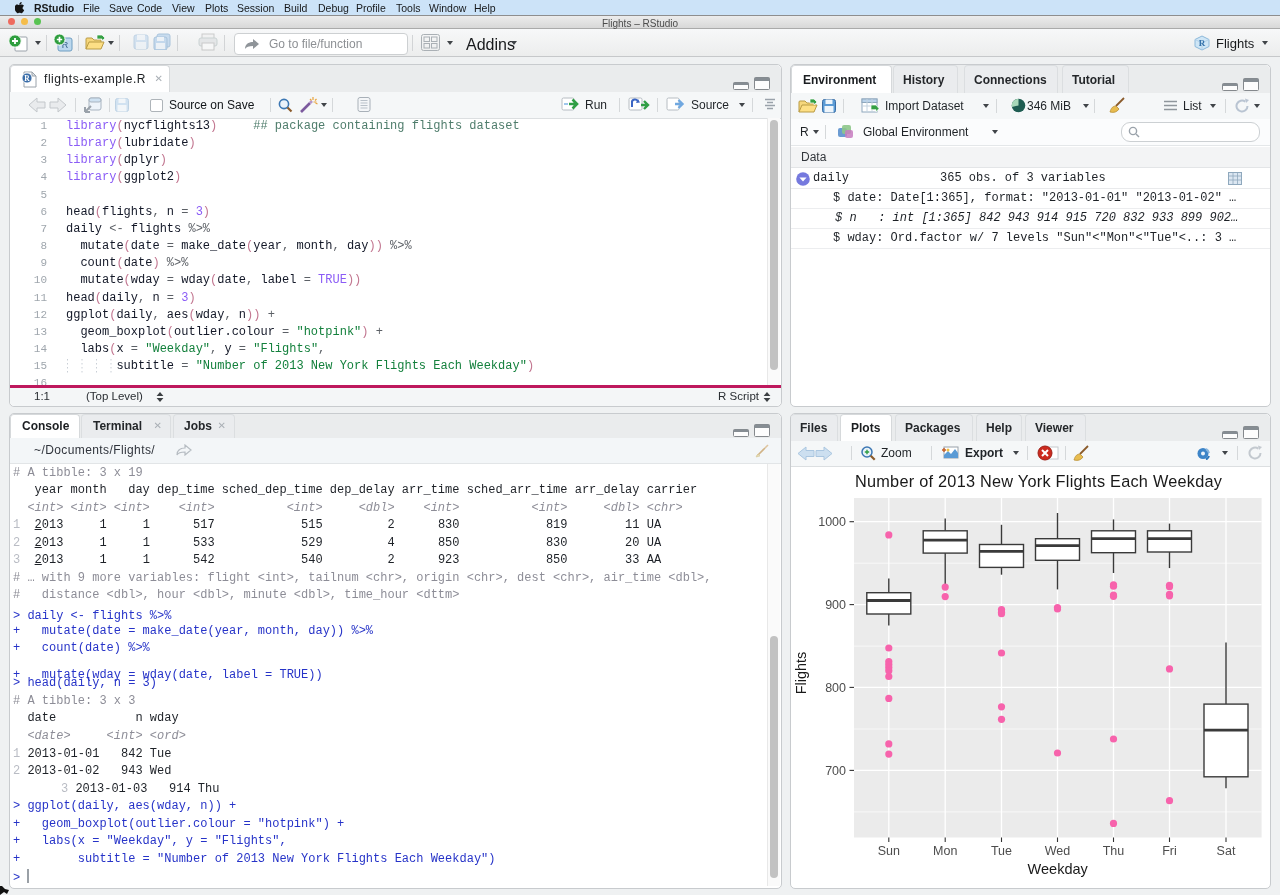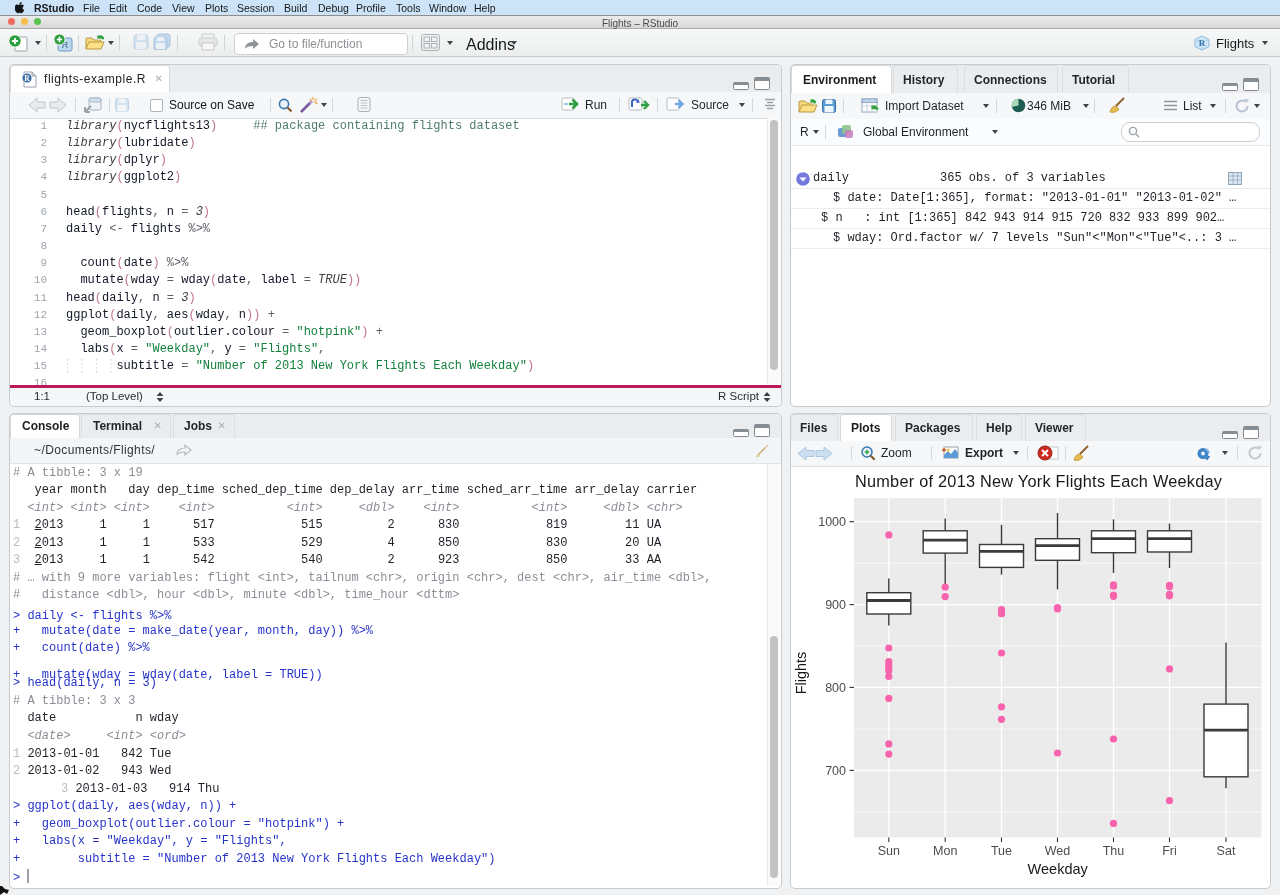--- a/index.html
+++ b/index.html
@@ -40,21 +40,21 @@
 .ibtn{position:absolute;font-size:12px;color:#1f2327;}
 .caret{display:inline-block;width:0;height:0;border-left:3.5px solid transparent;
   border-right:3.5px solid transparent;border-top:4px solid #404448;vertical-align:middle;}
 
 .mono{font-family:"Liberation Mono",monospace;font-size:12px;white-space:pre;}
 
 #editor{position:absolute;left:1px;top:53px;right:13px;height:271px;overflow:hidden;}
 .lnum{position:absolute;left:0;color:#9fa6ad;font-family:"Liberation Mono",monospace;
   font-size:11px;text-align:right;line-height:17.15px;}
 .cline{position:absolute;left:55px;height:17.15px;line-height:17.15px;}
-.kw{color:#404040;font-style:italic;}  
+.kw{color:#8b5cf6;}  
 .par{color:#c27690;} 
 .str{color:#13803c;} 
 .cmt{color:#4f7d6c;} 
 .op{color:#5c6066;}
 #srcstatus{position:absolute;left:0;right:0;bottom:0;height:18px;background:#f4f6f7;
   border-top:3px solid #be185d;border-radius:0 0 5px 5px;font-size:11.5px;color:#2a2e33;}
 
 .sbtrack{position:absolute;background:#fafafa;border-left:1px solid #e8e8e8;}
 .sbthumb{position:absolute;background:#c2c2c2;border-radius:5px;}
 
@@ -70,21 +70,21 @@
 </head>
 <body>
 
 <div class="abs" id="menubar">
   <svg style="position:absolute;left:15px;top:2px" width="11" height="12" viewBox="0 0 100 115">
       <path fill="#141414" d="M70 61c0-16 13-24 14-25-8-11-19-12-23-13-10-1-19 6-24 6-5 0-13-6-21-6C5 23-6 36-6 57c0 13 5 26 11 35 5 8 10 15 17 15 7 0 10-5 19-5 9 0 11 5 19 5 8 0 13-7 18-15 4-6 6-12 7-15-1 0-15-6-15-16z"></path>
       <path fill="#141414" d="M55 14c4-5 7-12 6-19-6 0-13 4-17 9-4 4-7 11-6 18 7 1 13-3 17-8z" transform="translate(0,5)"></path>
     </svg>
   <span style="font-weight:bold;position:absolute;left:34px;">RStudio</span>
   <span style="position:absolute;left:83px;">File</span>
-  <span style="position:absolute;left:109px;">Edit</span>
+  <span style="position:absolute;left:109px;">Save</span>
   <span style="position:absolute;left:137px;">Code</span>
   <span style="position:absolute;left:172px;">View</span>
   <span style="position:absolute;left:205px;">Plots</span>
   <span style="position:absolute;left:237px;">Session</span>
   <span style="position:absolute;left:284px;">Build</span>
   <span style="position:absolute;left:318px;">Debug</span>
   <span style="position:absolute;left:356px;">Profile</span>
   <span style="position:absolute;left:396px;">Tools</span>
   <span style="position:absolute;left:429px;">Window</span>
   <span style="position:absolute;left:474px;">Help</span>
@@ -268,20 +268,21 @@
       </svg>
   </div>
   <div id="editor" style="color:#121727;">
     <div class="lnum" style="top:0px;width:36px;">1<br>2<br>3<br>4<br>5<br>6<br>7<br>8<br>9<br>10<br>11<br>12<br>13<br>14<br>15<br>16</div>
     <div class="cline mono" style="top:0px;"><span class="kw">library</span><span class="par">(</span>nycflights13<span class="par">)</span>     <span class="cmt">## package containing flights dataset</span></div>
     <div class="cline mono" style="top:17.15px;"><span class="kw">library</span><span class="par">(</span>lubridate<span class="par">)</span></div>
     <div class="cline mono" style="top:34.3px;"><span class="kw">library</span><span class="par">(</span>dplyr<span class="par">)</span></div>
     <div class="cline mono" style="top:51.45px;"><span class="kw">library</span><span class="par">(</span>ggplot2<span class="par">)</span></div>
     <div class="cline mono" style="top:85.75px;">head<span class="par">(</span>flights<span class="op">,</span> n <span class="op">=</span> <span class="kw">3</span><span class="par">)</span></div>
     <div class="cline mono" style="top:102.9px;">daily <span class="op">&lt;-</span> flights <span class="op">%&gt;%</span></div>
+    <div class="cline mono" style="top:120.05px;">  mutate<span class="par">(</span>date <span class="op">=</span> make_date<span class="par">(</span>year<span class="op">,</span> month<span class="op">,</span> day<span class="par">))</span> <span class="op">%&gt;%</span></div>
     <div class="cline mono" style="top:137.2px;">  count<span class="par">(</span>date<span class="par">)</span> <span class="op">%&gt;%</span></div>
     <div class="cline mono" style="top:154.35px;">  mutate<span class="par">(</span>wday <span class="op">=</span> wday<span class="par">(</span>date<span class="op">,</span> label <span class="op">=</span> <span class="kw">TRUE</span><span class="par">))</span></div>
     <div class="cline mono" style="top:171.5px;">head<span class="par">(</span>daily<span class="op">,</span> n <span class="op">=</span> <span class="kw">3</span><span class="par">)</span></div>
     <div class="cline mono" style="top:188.65px;">ggplot<span class="par">(</span>daily<span class="op">,</span> aes<span class="par">(</span>wday<span class="op">,</span> n<span class="par">))</span> <span class="op">+</span></div>
     <div class="cline mono" style="top:205.8px;">  geom_boxplot<span class="par">(</span>outlier.colour <span class="op">=</span> <span class="str">"hotpink"</span><span class="par">)</span> <span class="op">+</span></div>
     <div class="cline mono" style="top:222.95px;">  labs<span class="par">(</span>x <span class="op">=</span> <span class="str">"Weekday"</span><span class="op">,</span> y <span class="op">=</span> <span class="str">"Flights"</span><span class="op">,</span></div>
     <svg class="abs" style="left:55px;top:241px" width="50" height="15">
         <g stroke="#c9cfd6" stroke-width="1" stroke-dasharray="1.5,2.5">
           <line x1="1.5" y1="0" x2="1.5" y2="15"></line>
           <line x1="16" y1="0" x2="16" y2="15"></line>
@@ -460,37 +461,40 @@
     </svg>
     <span class="ibtn" style="left:72px;top:6px;">Global Environment</span>
     <span class="caret" style="position:absolute;left:201px;top:11px"></span>
     <div style="position:absolute;right:10px;top:3px;width:137px;height:18px;background:#fff;border:1px solid #ccd0d3;border-radius:9px;">
       <svg style="position:absolute;left:6px;top:3px" width="12" height="12">
         <circle cx="5" cy="5" r="3.6" fill="none" stroke="#9aa2aa" stroke-width="1.4"></circle>
         <path d="M8 8 l3 3" stroke="#9aa2aa" stroke-width="1.4"></path>
       </svg>
     </div>
   </div>
+  <div style="position:absolute;left:0;right:0;top:81.5px;height:20.5px;background:#f3f4f5;border-bottom:1px solid #e3e5e7;">
+    <span style="position:absolute;left:10px;top:3px;font-size:12px;color:#33373c;">Data</span>
+  </div>
   <div style="position:absolute;left:0;right:0;top:102.5px;height:20px;border-bottom:1px solid #e9eaec;">
     <svg style="position:absolute;left:4.5px;top:4.2px" width="14" height="14">
       <circle cx="7" cy="7" r="6.8" fill="#7579de"></circle>
       <path d="M3.4 5.4 h7.2 l-3.6 4 z" fill="#fff"></path>
     </svg>
     <span class="envrow mono" style="left:22px;top:3px;">daily</span>
     <span class="envrow mono" style="left:149px;top:3px;">365 obs. of 3 variables</span>
     <svg style="position:absolute;right:28px;top:4px" width="14" height="13">
       <rect x="0.5" y="0.5" width="13" height="12" fill="#dce7f2" stroke="#8fa8bd"></rect>
       <path d="M0.5 4 h13 M0.5 8 h13 M5 0.5 v12 M9.5 0.5 v12" stroke="#8fa8bd" stroke-width="0.8"></path>
     </svg>
   </div>
   <div style="position:absolute;left:0;right:0;top:122.5px;height:20px;border-bottom:1px solid #ecedef;">
       <span class="envrow" style="left:42px;top:3px;">$ date: Date[1:365], format: "2013-01-01" "2013-01-02" …</span>
     </div>
   <div style="position:absolute;left:0;right:0;top:142.5px;height:20px;border-bottom:1px solid #ecedef;">
-      <span class="envrow" style="left:30px;top:3px;">$ n&nbsp;&nbsp; : int [1:365] 842 943 914 915 720 832 933 899 902…</span>
+      <span class="envrow" style="left:44px;top:3px;font-style:italic;">$ n&nbsp;&nbsp; : int [1:365] 842 943 914 915 720 832 933 899 902…</span>
     </div>
   <div style="position:absolute;left:0;right:0;top:162.5px;height:20px;border-bottom:1px solid #ecedef;">
       <span class="envrow" style="left:42px;top:3px;">$ wday: Ord.factor w/ 7 levels "Sun"&lt;"Mon"&lt;"Tue"&lt;..: 3 …</span>
     </div>
 </div>
 
 <div class="pane" id="plotpane" style="left:790px;top:413px;width:479px;height:474px;">
   <div class="tabstrip" style="height:27px;">
     <div class="tab inactive" style="left:0px;width:47px;border-left:none;">
         <span style="position:absolute;left:9px;top:6px;">Files</span>

